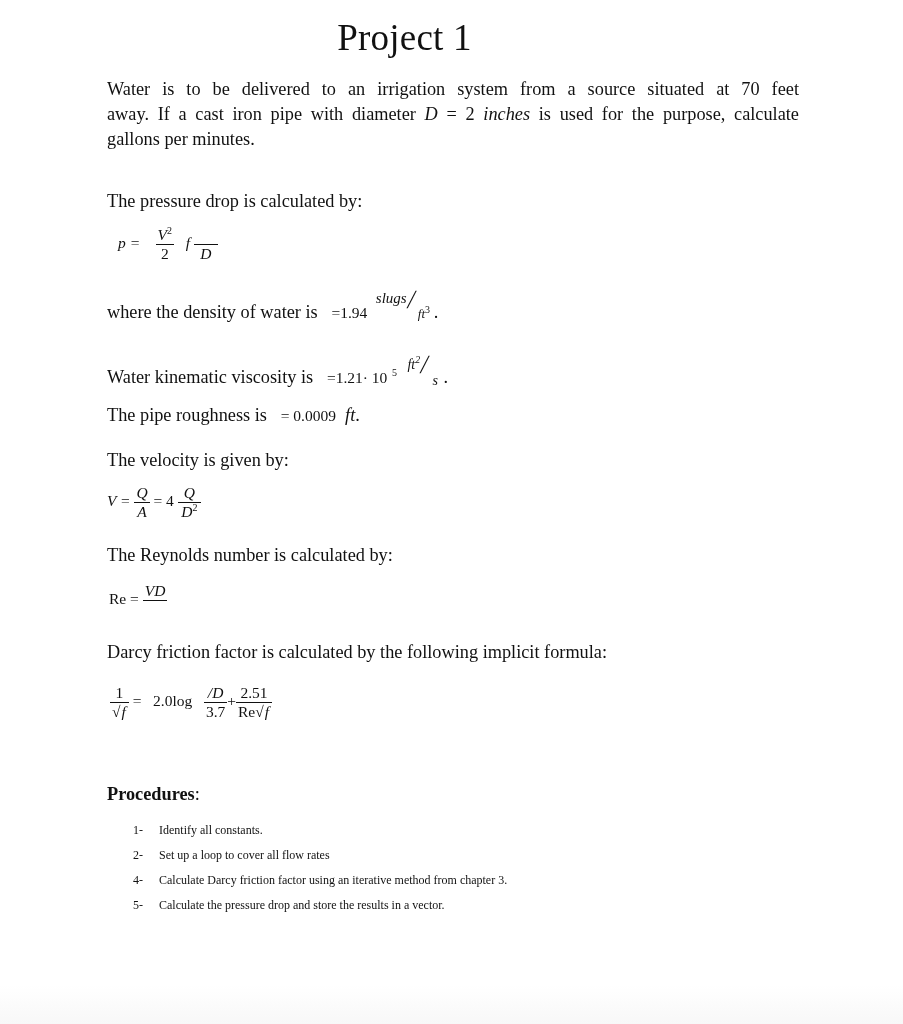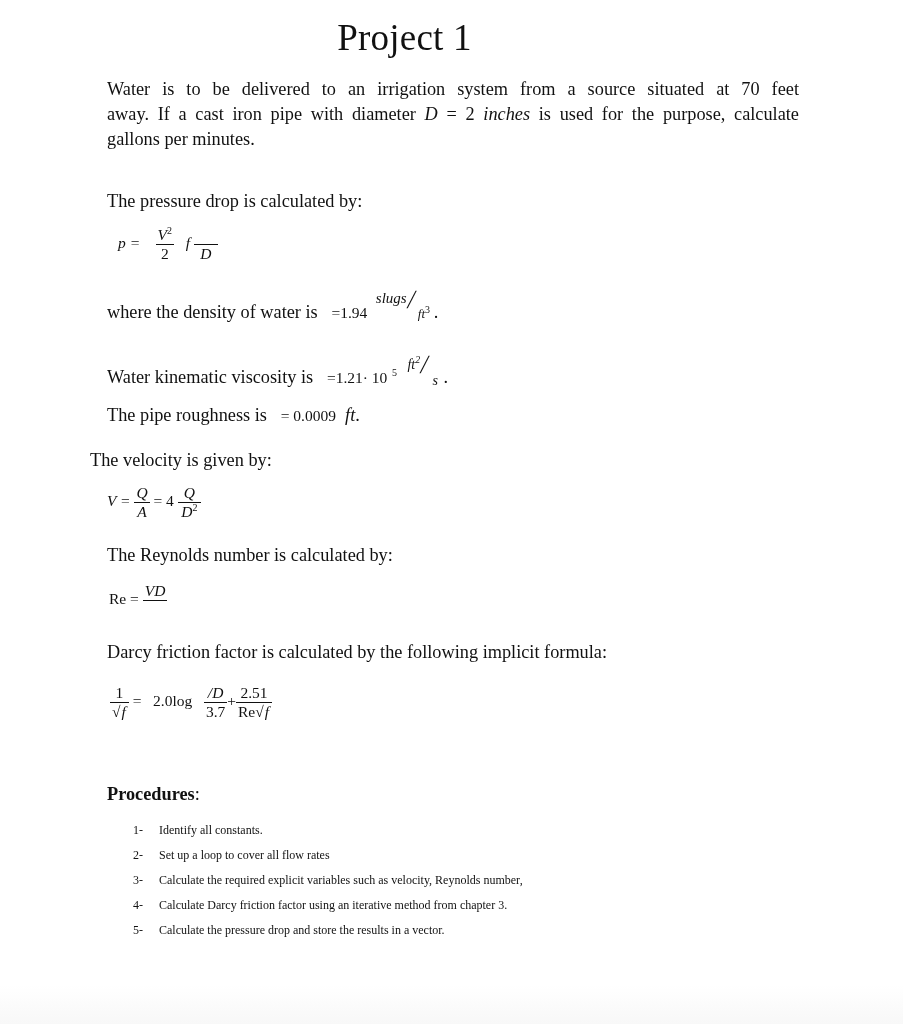--- a/index.html
+++ b/index.html
@@ -81,21 +81,21 @@
     <span class="i" style="position:absolute; left:31px; top:10px; font-size:14px;">s</span>
   </span><span>.</span>
 </div>
 
 <div class="abs t" style="left:107px; top:403px;">
   <span>The pipe roughness is</span>
   &nbsp;&nbsp;<span class="eq">= 0.0009</span>&nbsp;
   <span class="i">ft</span><span>.</span>
 </div>
 
-<div class="abs t" style="left:90px; top:448px;">The velocity is given by:</div>
+<div class="abs t" style="left:107px; top:448px;">The velocity is given by:</div>
 
 <div class="abs eq" style="left:107px; top:484px;">
   <span class="i">V =</span>
   <span class="frac">
     <span class="num i">Q</span>
     <span class="den i">A</span>
   </span>
   <span>= 4</span>
   <span class="frac">
     <span class="num i" style="padding:0 6px;">Q</span>
@@ -131,16 +131,15 @@
   </span>
 </div>
 
 <div class="abs t" style="left:107px; top:782px;">
   <span class="proc-title">Procedures</span><span>:</span>
 </div>
 
 <div class="abs proc" style="left:133px; top:818px; width:670px;">
   <div><span class="num">1-</span><span>Identify all constants.</span></div>
   <div><span class="num">2-</span><span>Set up a loop to cover all flow rates</span></div>
-  <div><span class="num">3-</span><span>Calculate the required explicit variables such as velocity, Reynolds number,</span></div>
   <div><span class="num">4-</span><span>Calculate Darcy friction factor using an iterative method from chapter 3.</span></div>
   <div><span class="num">5-</span><span>Calculate the pressure drop and store the results in a vector.</span></div>
 </div>
 
 </body></html>

